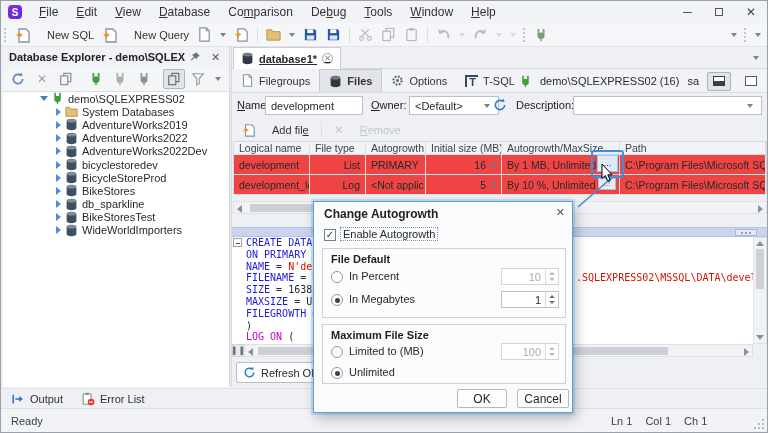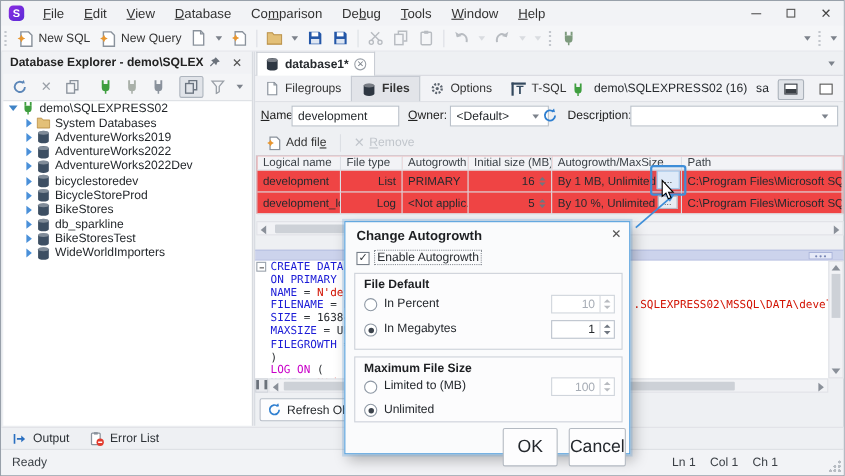--- a/index.html
+++ b/index.html
@@ -13,43 +13,43 @@
   .menu-item{padding:0 9px;height:22px;line-height:22px;font-size:12px;color:#333;}
   .winbtns{position:absolute;right:0;top:0;display:flex;}
   .winbtn{width:32px;height:22px;display:flex;align-items:center;justify-content:center;color:#444;}
   .ic-min{width:9px;height:1px;background:#555;}
   .ic-max{width:8px;height:8px;border:1px solid #555;}
   .ic-close{font-size:12px;line-height:1;color:#444;}
   
   .toolbar{position:absolute;left:0;top:22px;width:766px;height:24px;background:#f5f6f8;border-bottom:1px solid #e2e4e9;display:flex;align-items:center;}
   .grip{width:2px;height:14px;margin:0 5px 0 3px;background:repeating-linear-gradient(to bottom,#c3c7cd 0 2px,transparent 2px 4px);}
   .tbtn{height:20px;display:flex;align-items:center;gap:4px;padding:0 4px;border-radius:2px;color:#333;}
-  .tbtn .lbl{font-size:11px;}
+  .tbtn .lbl{font-size:11px;margin-left:12px;}
   .caret{width:0;height:0;border-left:3px solid transparent;border-right:3px solid transparent;border-top:4px solid #7c828b;margin:0 4px;}
   .caret.dis{border-top-color:#b7bcc3;}
   .vsep{width:1px;height:16px;background:#dcdfe4;margin:0 4px;}
   .icon16{width:16px;height:16px;display:flex;align-items:center;justify-content:center;}
   .dis{opacity:.45;}
   .tb-right{position:absolute;right:2px;top:22px;height:24px;display:flex;align-items:center;}
   
   .expl-head{position:absolute;left:2px;top:46px;width:226px;height:20px;display:flex;align-items:center;background:#f1f2f5;}
   .expl-title{font-weight:bold;font-size:11px;padding-left:6px;color:#222;white-space:nowrap;overflow:hidden;width:182px;}
   .expl-tools{position:absolute;left:2px;top:66px;width:226px;height:24px;background:#f4f5f7;display:flex;align-items:center;gap:2px;padding-left:4px;}
   .xbtn{width:22px;height:20px;display:flex;align-items:center;justify-content:center;border-radius:2px;}
   .xbtn.pressed{background:#e1e4e9;border:1px solid #adb4bd;}
   .tree{position:absolute;left:2px;top:90px;width:226px;height:296px;background:#fff;border-top:1px solid #dcdfe4;overflow:hidden;}
-  .trow{height:13.2px;display:flex;align-items:center;white-space:nowrap;font-size:11px;color:#1f2327;}
+  .trow{height:13.2px;display:flex;align-items:center;white-space:nowrap;font-size:11px;color:#1f2327;margin-left:32px;}
   .tw-exp{width:0;height:0;border-top:5px solid #3f83c6;border-left:4px solid transparent;border-right:4px solid transparent;margin:0 3px 0 5px;}
   .tw-col{width:0;height:0;border-left:5px solid #4a90d9;border-top:4px solid transparent;border-bottom:4px solid transparent;margin:0 4px 0 21px;}
   .ticon{width:13px;height:13px;margin-right:4px;flex:0 0 auto;}
   
   .vsplit{position:absolute;left:228px;top:46px;width:3px;height:340px;background:#e7e9ed;border-left:1px solid #d8dbe0;border-right:1px solid #d8dbe0;}
   
   .doctabbar{position:absolute;left:231px;top:46px;width:535px;height:22px;background:#eef0f3;border-bottom:1px solid #d5d8de;}
-  .doctab{position:absolute;left:1px;top:0;height:22px;background:#fff;border:1px solid #c9cdd4;border-bottom:none;display:flex;align-items:center;padding:0 7px;gap:5px;}
+  .doctab{position:absolute;left:1px;top:0;height:22px;background:#fff;border:1px solid #c9cdd4;border-bottom:none;display:flex;align-items:center;padding:0 7px;gap:5px;text-decoration:underline;}
   .doctab .t{font-weight:bold;font-size:11px;}
   .tabclose{width:11px;height:11px;border-radius:50%;border:1px solid #9aa0a8;color:#7b828b;font-size:8px;line-height:9px;text-align:center;}
   
   .subtabbar{position:absolute;left:231px;top:68px;width:535px;height:24px;background:#f2f3f6;border-bottom:1px solid #dadde2;display:flex;align-items:center;}
   .subtab{height:23px;display:flex;align-items:center;gap:5px;padding:0 9px;font-size:11px;color:#333;}
   .subtab.active{background:#e2e4e9;border:1px solid #c6cad2;border-bottom:none;font-weight:bold;}
   .conn{position:absolute;right:4px;top:0;height:24px;display:flex;align-items:center;gap:8px;}
   .viewbtn{width:24px;height:19px;display:flex;align-items:center;justify-content:center;border:1px solid transparent;border-radius:2px;}
   .viewbtn.sel{background:#e1e4e9;border-color:#aab1ba;}
   .vb-split{width:12px;height:10px;border:1px solid #3a3f45;background:linear-gradient(to bottom,#fff 0 4px,#3a3f45 4px 10px);}
@@ -115,21 +115,21 @@
   .cb::after{content:"\2713";}
   .cb-label{position:absolute;left:27px;top:26px;outline:1px dotted #8b9097;padding:0 2px;}
   .grp{position:absolute;left:8px;width:244px;background:#fcfcfd;border:1px solid #ccd1d9;}
   .grp-title{position:absolute;left:8px;top:4px;font-weight:bold;color:#1d1f22;}
   .radio{position:absolute;width:12px;height:12px;border:1px solid #8e98a4;border-radius:50%;background:#fff;}
   .radio.sel::after{content:"";position:absolute;left:2.5px;top:2.5px;width:5px;height:5px;border-radius:50%;background:#3c434c;}
   .rlabel{position:absolute;color:#24282d;}
   .spin{position:absolute;width:58px;height:17px;border:1px solid #bcc3cd;background:#fff;display:flex;align-items:center;justify-content:flex-end;padding-right:17px;}
   .spin.disabled{color:#a7adb6;border-color:#d0d5dc;}
   .spin .side{position:absolute;right:0;top:0;width:13px;height:15px;border-left:1px solid #d6dadf;display:flex;flex-direction:column;align-items:center;justify-content:center;gap:3px;}
-  .btn{position:absolute;height:35px;background:#fdfdfe;border:1px solid #b4bac2;border-radius:2px;display:flex;align-items:center;justify-content:center;font-size:16px;color:#24282d;}
+  .btn{position:absolute;height:19px;background:#fdfdfe;border:1px solid #b4bac2;border-radius:2px;display:flex;align-items:center;justify-content:center;font-size:12px;color:#24282d;}
   .overlay-svg{position:absolute;left:0;top:0;width:768px;height:433px;z-index:50;pointer-events:none;}
 </style>
 </head>
 <body>
 
 <svg width="0" height="0" style="position:absolute">
   <defs>
     <symbol id="i-plug" viewBox="0 0 16 16">
         <path d="M5 1v4M11 1v4" stroke="currentColor" stroke-width="2" fill="none"></path>
         <path d="M4 5h8v3.5a4 4 0 0 1-8 0z" fill="currentColor"></path>

